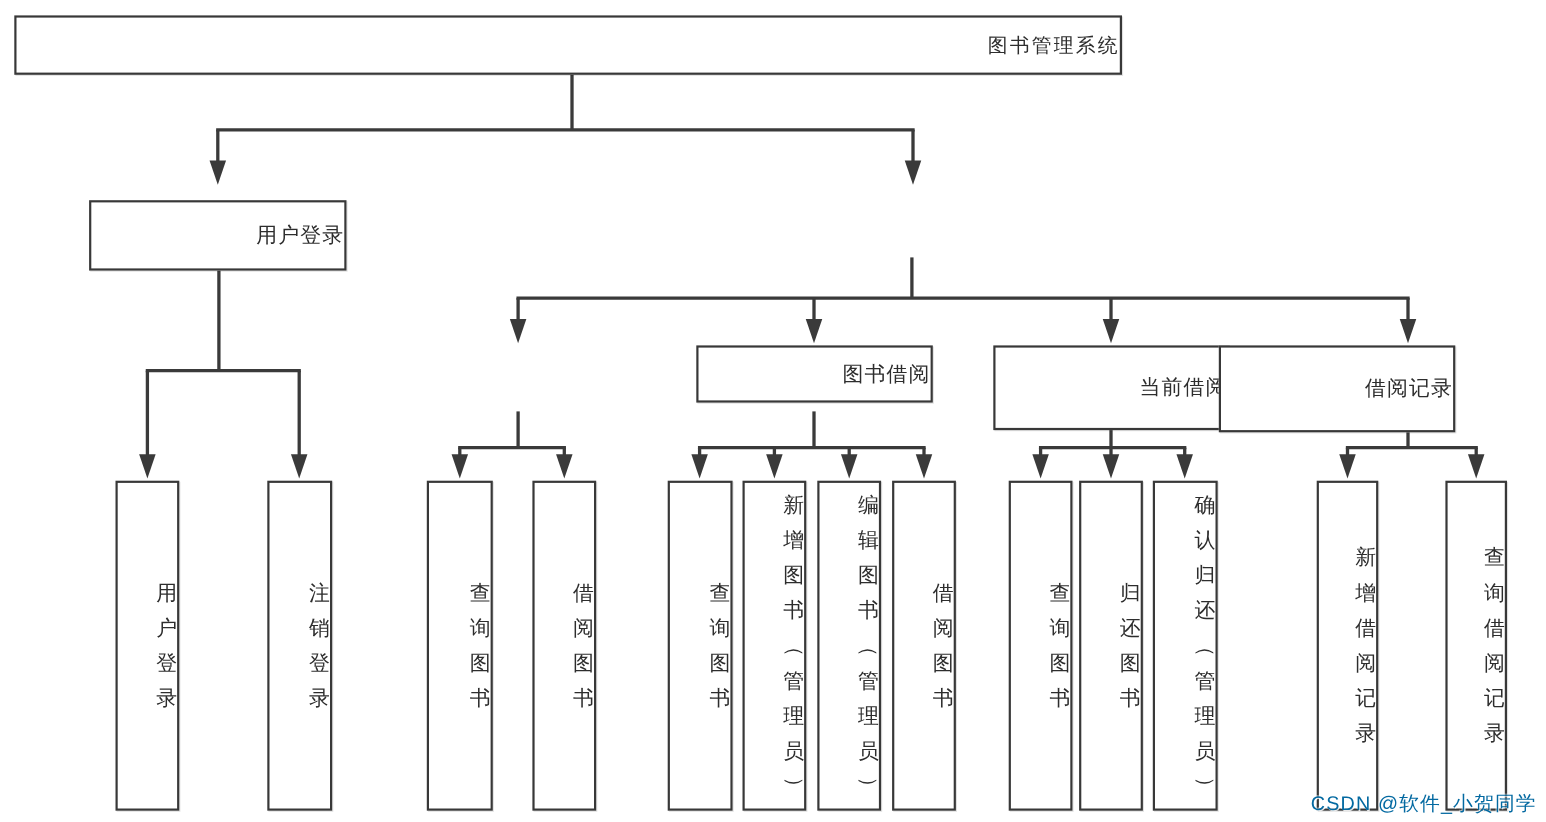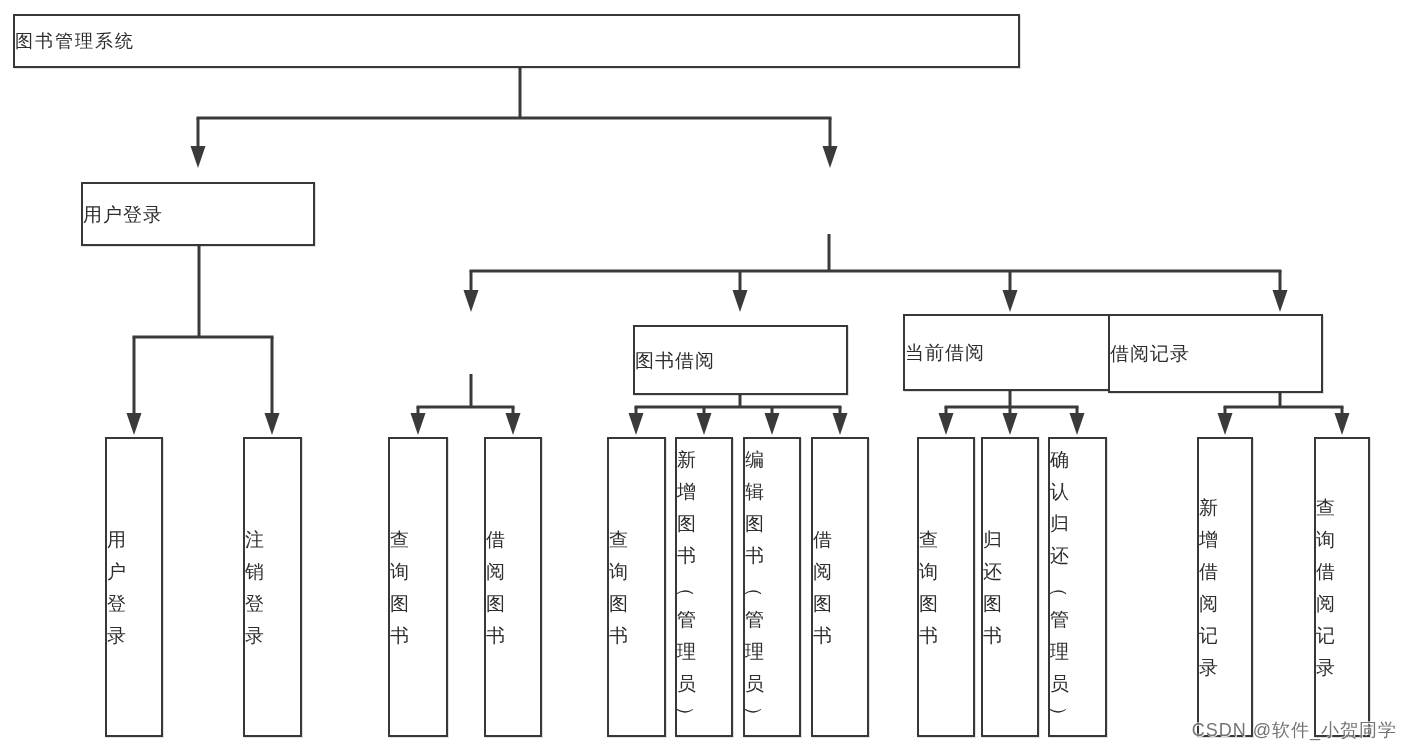--- a/index.html
+++ b/index.html
@@ -4,34 +4,34 @@
 <style>
   html,body{margin:0;padding:0;background:#ffffff;}
   #canvas{
     position:relative;width:1405px;height:747px;background:#ffffff;overflow:hidden;
     font-family:"Liberation Sans","DejaVu Sans",sans-serif;
   }
   #wires{position:absolute;left:0;top:0;width:1405px;height:747px;z-index:1;}
   .node{
     position:absolute;box-sizing:border-box;background:#ffffff;
     border:2px solid #383838;z-index:2;
-    display:flex;align-items:center;justify-content:flex-start;
+    display:flex;align-items:center;justify-content:flex-end;
     box-shadow:1px 1px 0 rgba(0,0,0,0.12);
   }
   .lbl{color:#2d2d2d;font-size:19px;letter-spacing:1px;line-height:1;}
   .node.top .lbl{font-size:18px;letter-spacing:2px;}
   .vtext{
     display:flex;flex-direction:column;align-items:center;justify-content:center;
     gap:13px;letter-spacing:0;
   }
   .vtext span{display:block;line-height:19px;}
   .vtext span.rot{transform:rotate(90deg);}
   #watermark{
     position:absolute;right:8px;bottom:5px;z-index:3;
-    font-size:18px;color:#737373;letter-spacing:1px;
+    font-size:18px;color:#0369a1;letter-spacing:1px;
     text-shadow:1px 1px 0 rgba(255,255,255,0.85), -1px -1px 0 rgba(255,255,255,0.5);
   }
 </style>
 </head>
 <body>
 
 <div id="canvas">
 
   <svg id="wires" viewBox="0 0 1405 747">
       <line x1="520" y1="67" x2="520" y2="118" stroke="#3a3a3a" stroke-width="3"></line>
@@ -89,21 +89,21 @@
     </svg>
 
   <div class="node top" style="left:13px;top:14px;width:1007px;height:54px">
     <span class="lbl">图书管理系统</span>
   </div>
 
   <div class="node" style="left:81px;top:182px;width:234px;height:64px">
     <span class="lbl">用户登录</span>
   </div>
 
-  <div class="node" style="left:633px;top:325px;width:215px;height:70px">
+  <div class="node" style="left:633px;top:314px;width:215px;height:52px">
     <span class="lbl">图书借阅</span>
   </div>
   <div class="node" style="left:903px;top:314px;width:215px;height:77px">
     <span class="lbl">当前借阅</span>
   </div>
   <div class="node" style="left:1108px;top:314px;width:215px;height:79px">
     <span class="lbl">借阅记录</span>
   </div>
 
   <div class="node" style="left:105px;top:437px;width:58px;height:300px">

